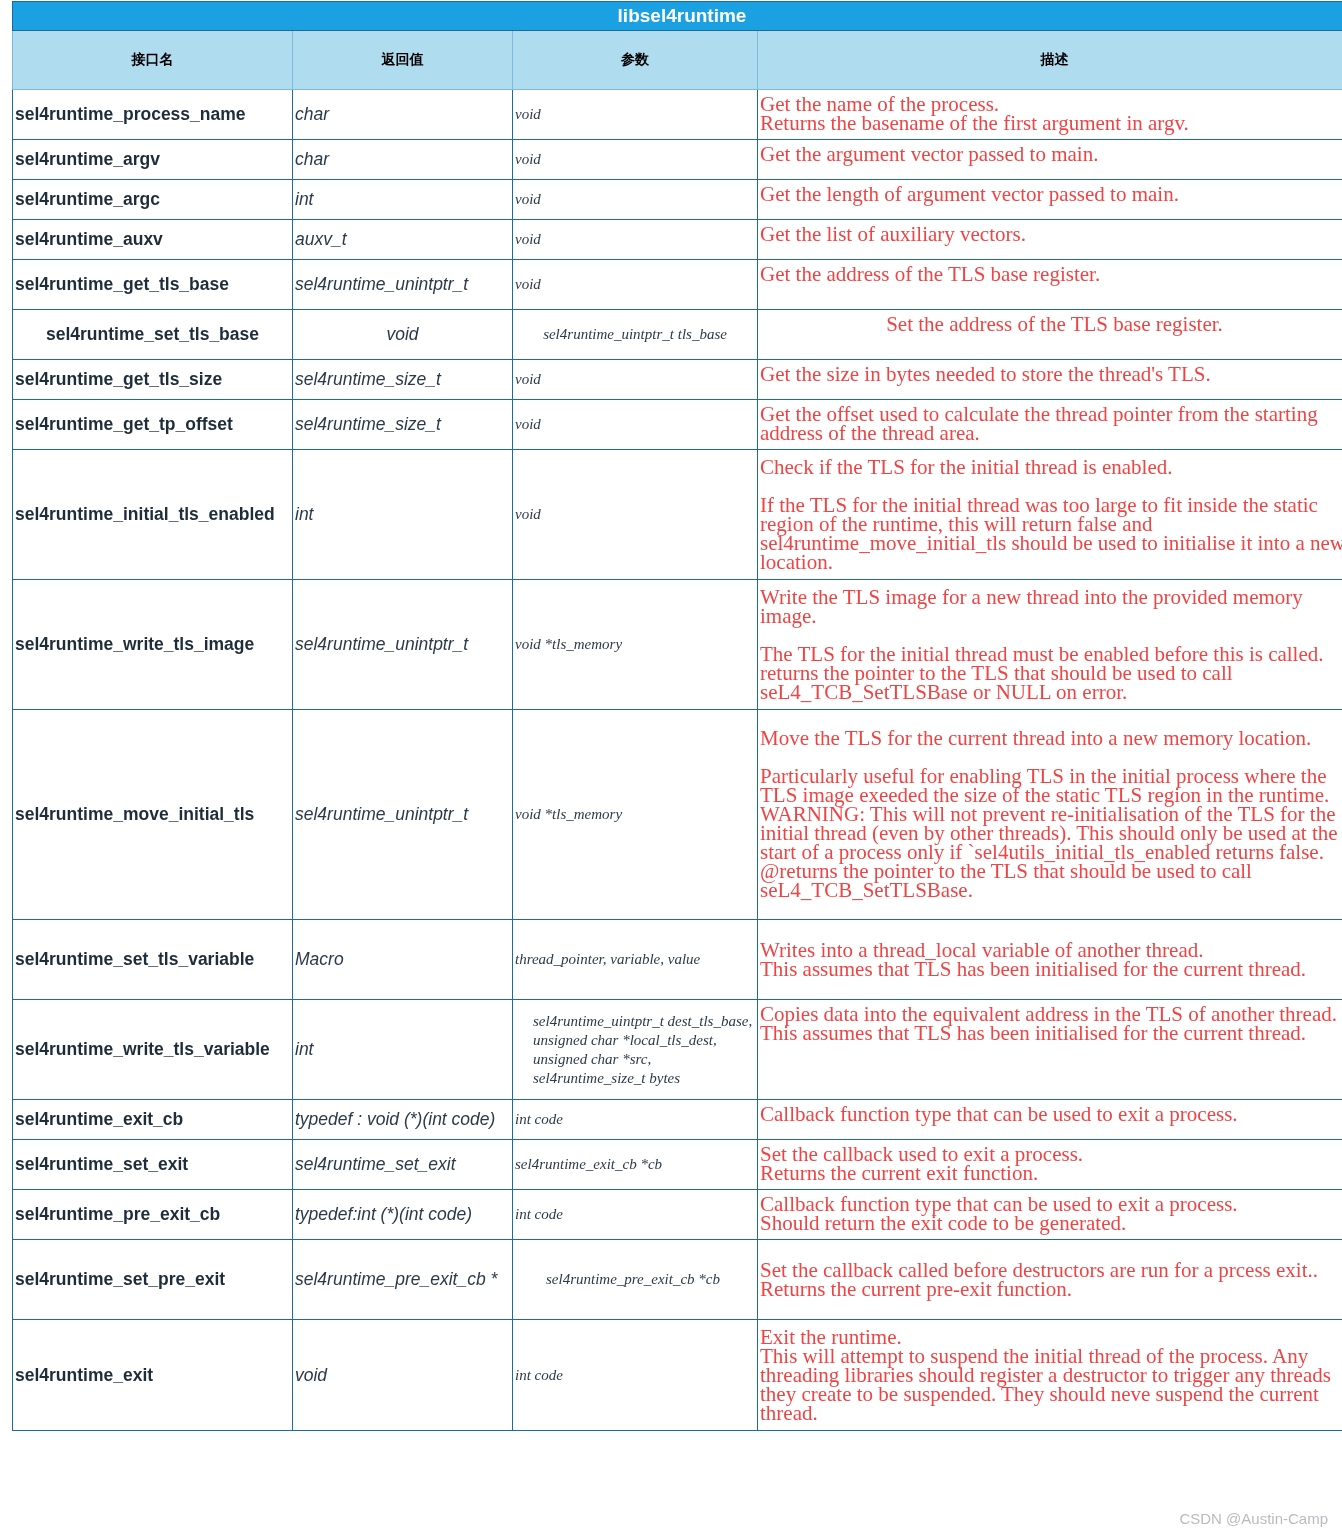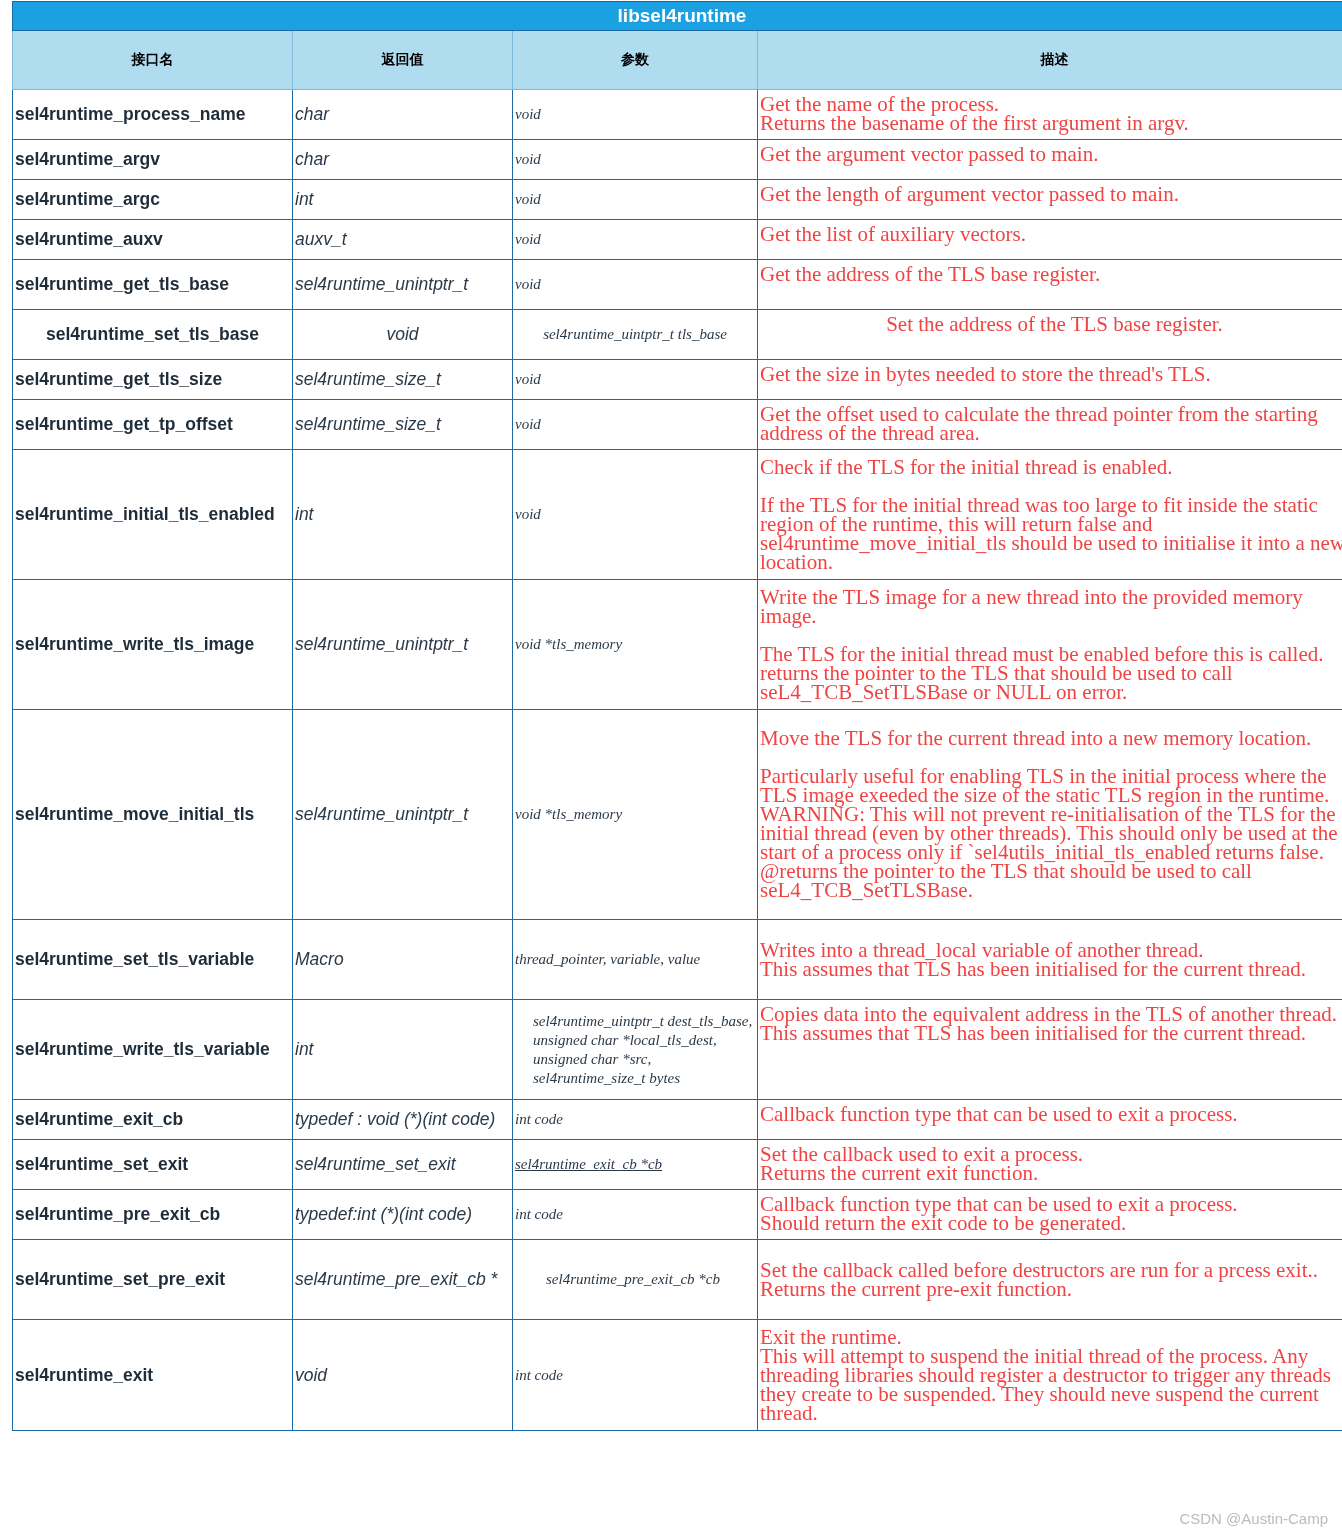--- a/index.html
+++ b/index.html
@@ -159,21 +159,21 @@
       </tr>
       <tr style="height: 40px;">
         <td class="name">sel4runtime_exit_cb</td>
         <td class="ret">typedef : void (*)(int code)</td>
         <td class="param" style="white-space: pre-line;">int code</td>
         <td class="desc">Callback function type that can be used to exit a process.</td>
       </tr>
       <tr style="height: 50px;">
         <td class="name">sel4runtime_set_exit</td>
         <td class="ret">sel4runtime_set_exit</td>
-        <td class="param" style="white-space: pre-line; text-decoration: underline;">sel4runtime_exit_cb *cb</td>
+        <td class="param" style="white-space: pre-line;">sel4runtime_exit_cb *cb</td>
         <td class="desc">Set the callback used to exit a process.
 Returns the current exit function.</td>
       </tr>
       <tr style="height: 50px;">
         <td class="name">sel4runtime_pre_exit_cb</td>
         <td class="ret">typedef:int (*)(int code)</td>
         <td class="param" style="white-space: pre-line;">int code</td>
         <td class="desc">Callback function type that can be used to exit a process.
 Should return the exit code to be generated.</td>
       </tr>

